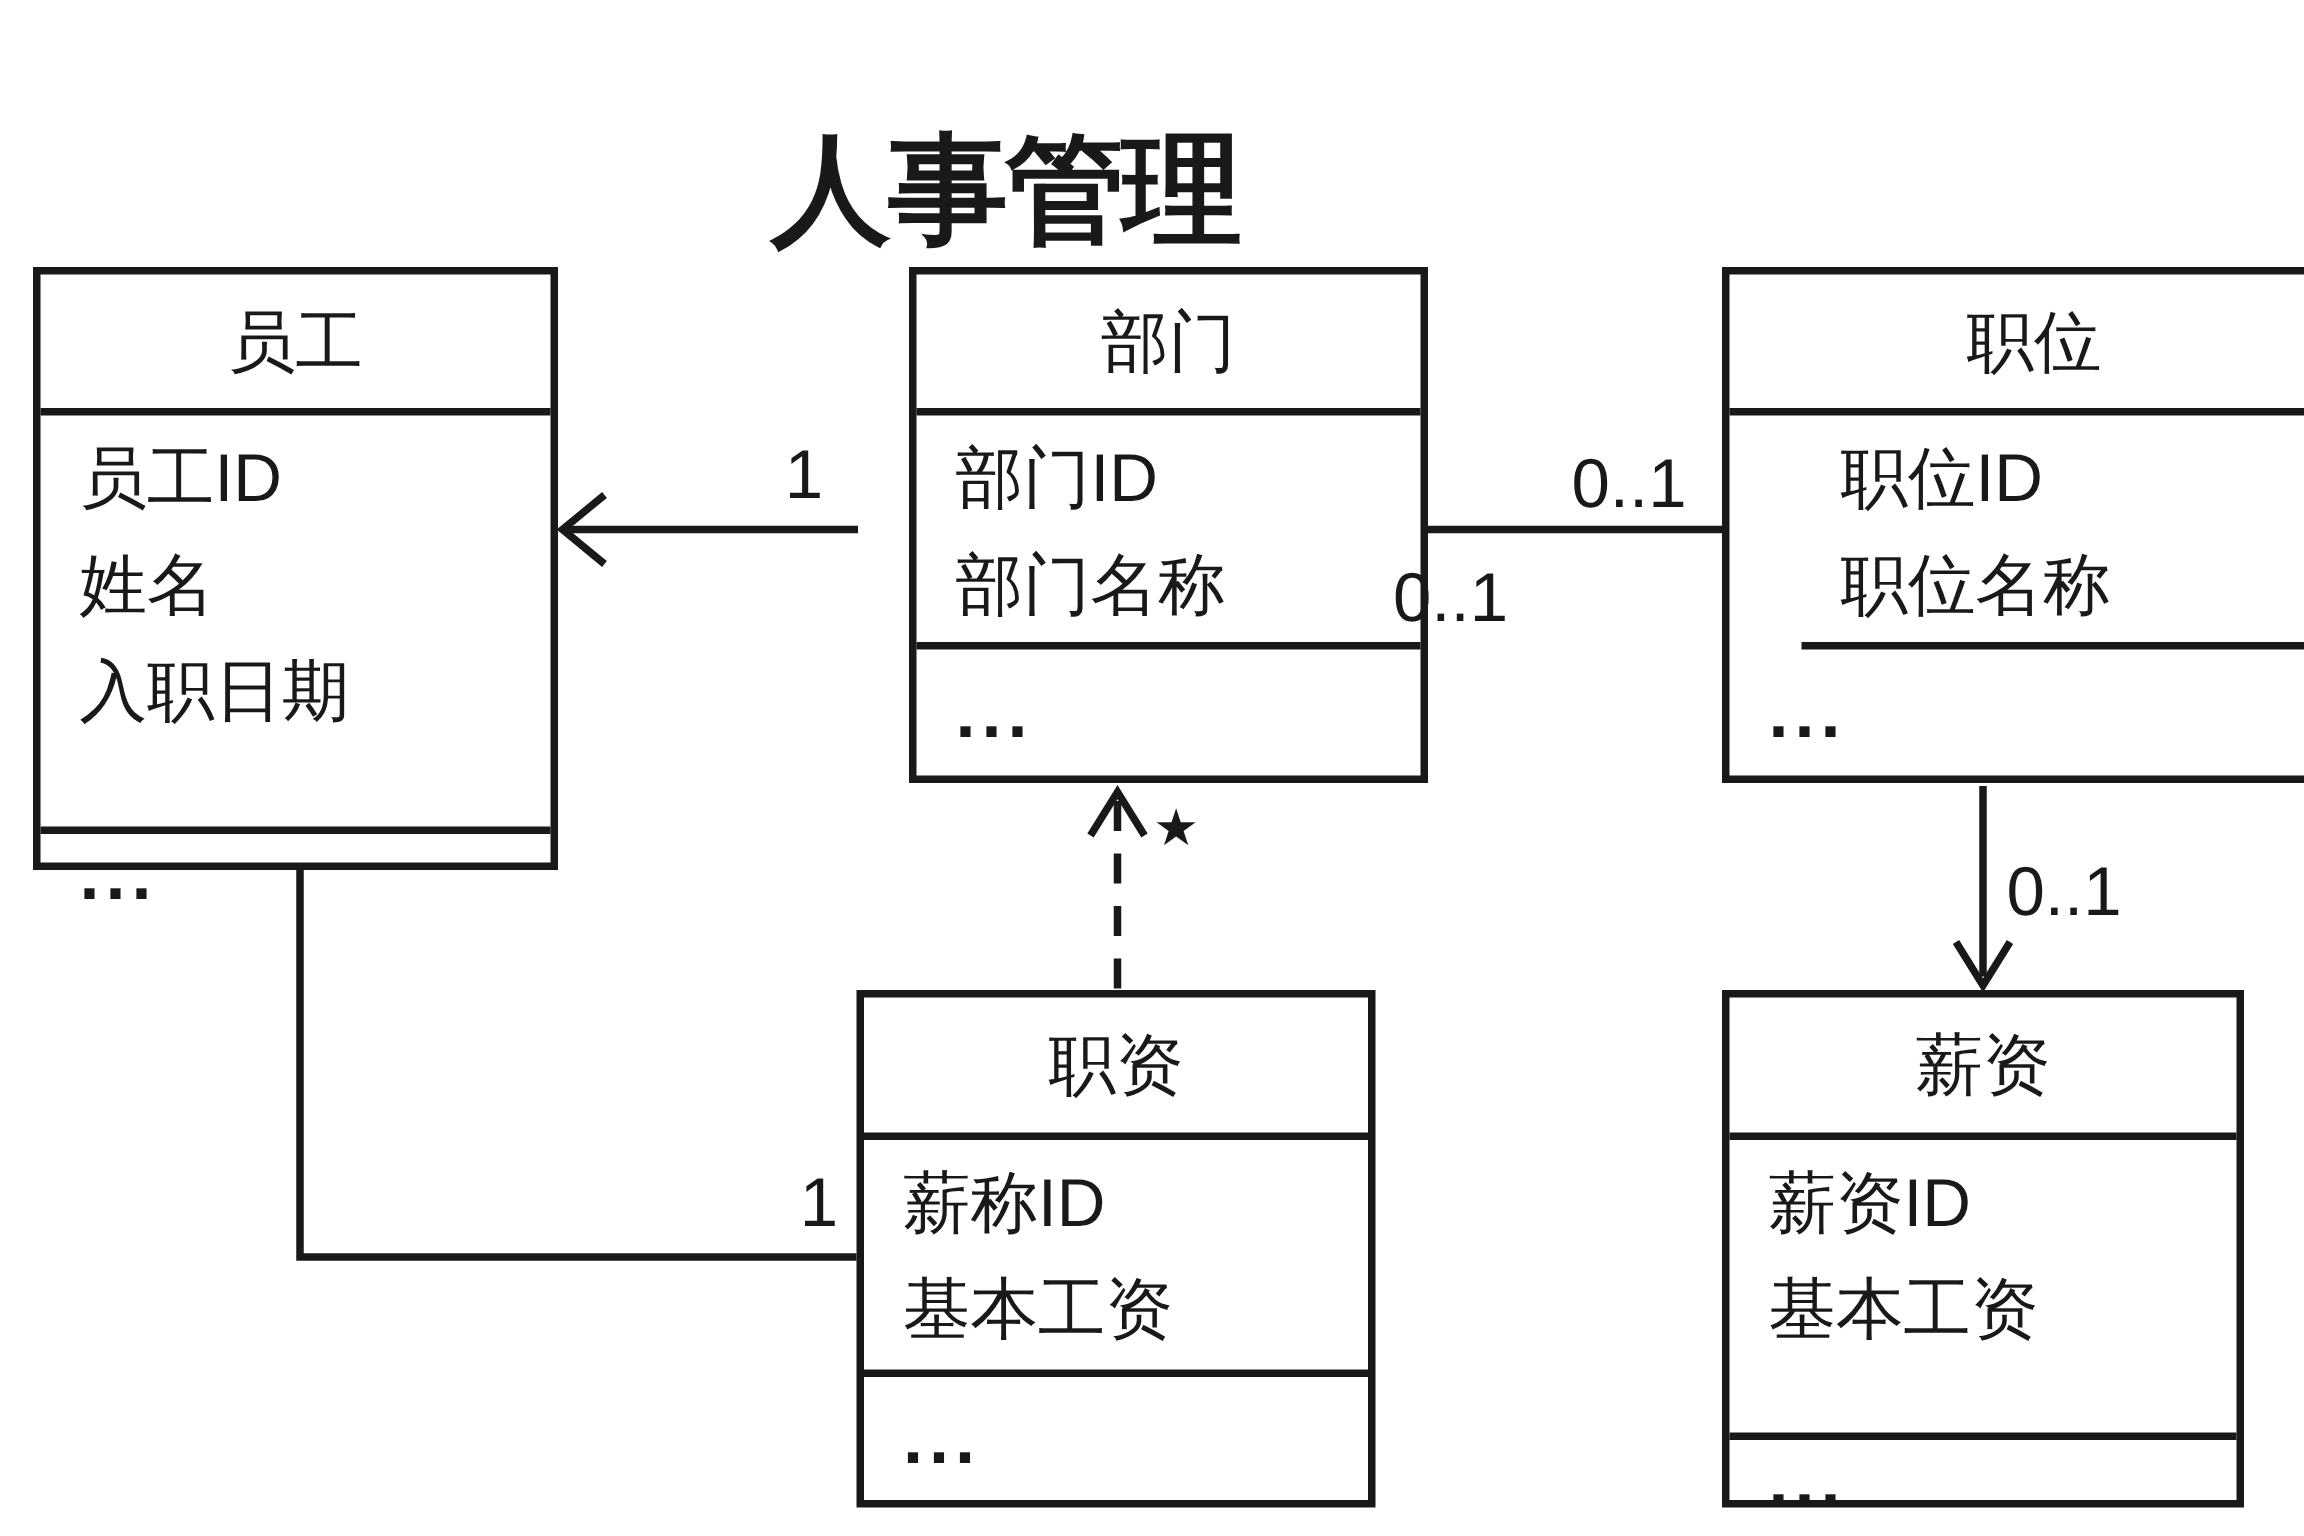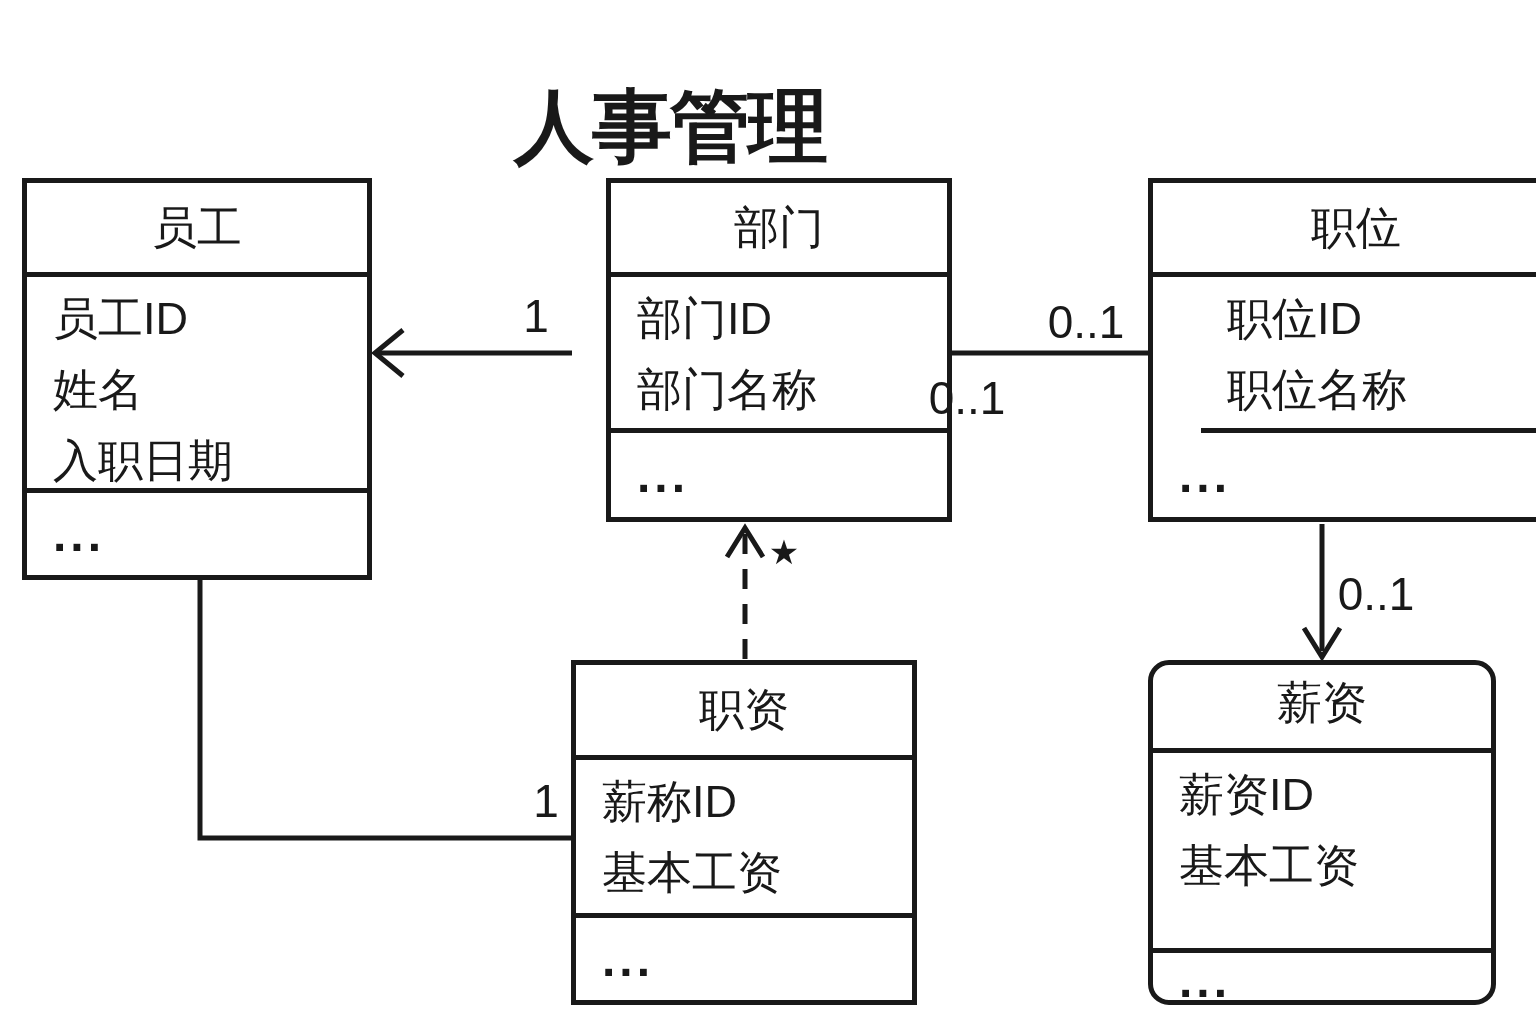--- a/index.html
+++ b/index.html
@@ -27,21 +27,20 @@
   .wires { position:absolute; left:0; top:0; z-index:1; }
   .wire { stroke:var(--ink); stroke-width:5; fill:none; }
   .wire.dashed { stroke-dasharray:20 15; }
   .entity {
     position:absolute;
     z-index:2;
     background:var(--bg);
     border:5px solid var(--ink);
     display:flex;
     flex-direction:column;
-    justify-content:center;
   }
   .entity-header {
     border-bottom:5px solid var(--ink);
     display:flex; align-items:center; justify-content:center;
     font-size:45px; font-weight:500;
     flex:none;
   }
   .entity-fields {
     border-bottom:5px solid var(--ink);
     padding:6px 0 0 26px;
@@ -85,21 +84,21 @@
     <path class="wire" d="M 727 557 L 745 528 L 763 557"></path>
 
     <path class="wire" d="M 1322 524 L 1322 651"></path>
     <path class="wire" d="M 1304 628 L 1322 657 L 1340 628"></path>
 
     <path class="wire" d="M 200 578 L 200 838 L 573 838"></path>
   </svg>
 
   <div class="entity" style="left:22px; top:178px; width:350px; height:402px;">
     <div class="entity-header" style="height:94px;">员工</div>
-    <div class="entity-fields" style="height:216px;">
+    <div class="entity-fields" style="height:279px;">
       <div>员工ID</div>
       <div>姓名</div>
       <div>入职日期</div>
     </div>
     <div class="entity-more">...</div>
   </div>
 
   <div class="entity" style="left:570px; top:178px; width:346px; height:344px;margin-left:36px;">
     <div class="entity-header" style="height:94px;">部门</div>
     <div class="entity-fields" style="height:156px;">
@@ -120,21 +119,21 @@
 
   <div class="entity" style="left:571px; top:660px; width:346px; height:345px;">
     <div class="entity-header" style="height:95px;">职资</div>
     <div class="entity-fields" style="height:158px;">
       <div>薪称ID</div>
       <div>基本工资</div>
     </div>
     <div class="entity-more">...</div>
   </div>
 
-  <div class="entity" style="left:1148px; top:660px; width:348px; height:345px;border-radius:21px;">
+  <div class="entity" style="left:1148px; top:660px; width:348px; height:345px;">
     <div class="entity-header" style="height:95px;">薪资</div>
     <div class="entity-fields" style="height:200px;">
       <div>薪资ID</div>
       <div>基本工资</div>
     </div>
     <div class="entity-more">...</div>
   </div>
 
   <div class="mult" style="left:536px; top:316px;">1</div>
   <div class="mult" style="left:1086px; top:322px;">0..1</div>

